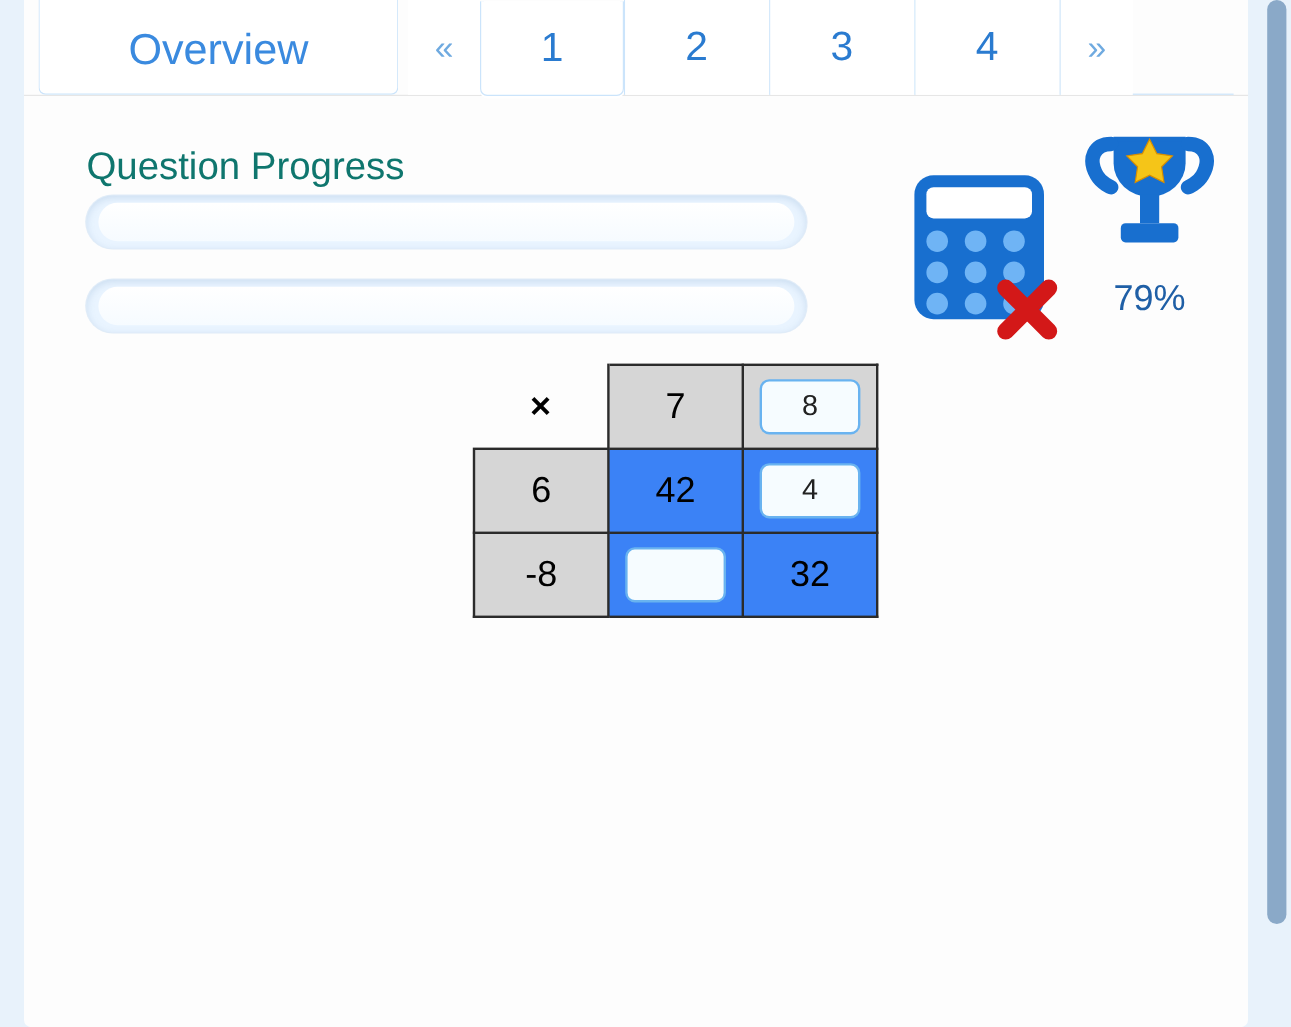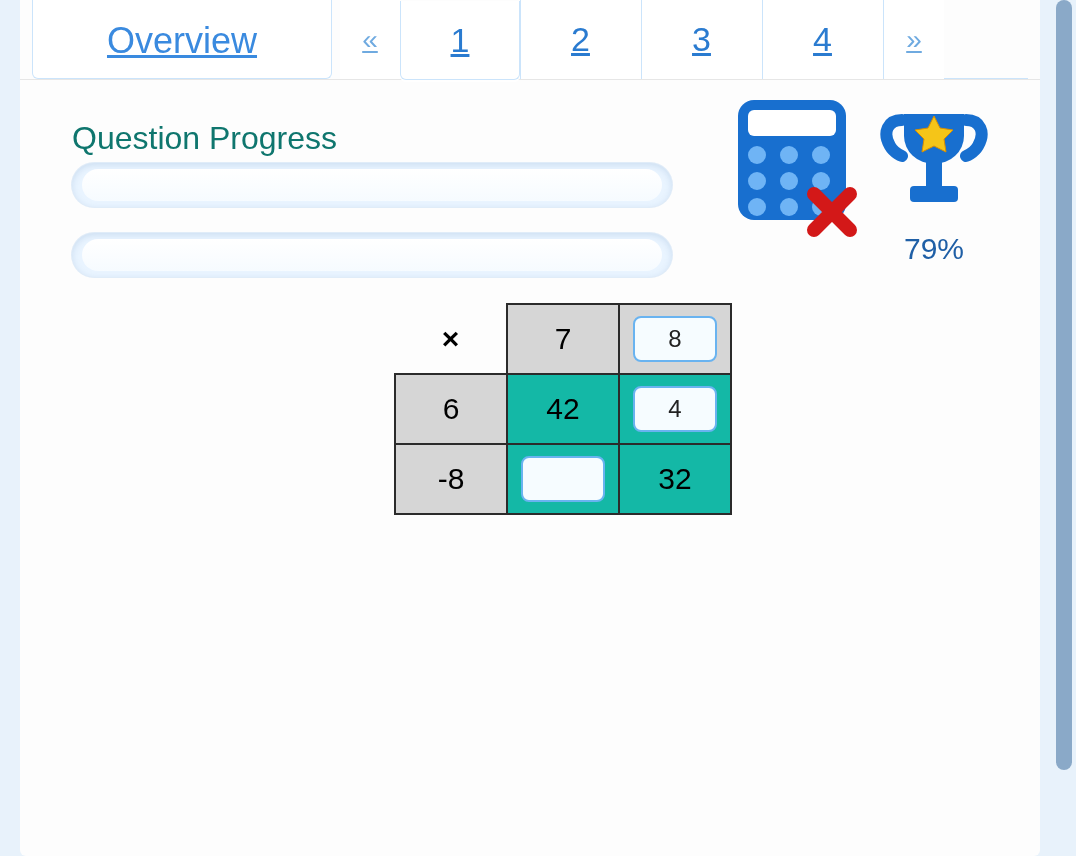--- a/index.html
+++ b/index.html
@@ -45,21 +45,20 @@
       padding: 0 12px;
     }
     .tab {
       display: flex;
       align-items: center;
       justify-content: center;
       font-size: 34px;
       color: #2a7bd0;
       background: #fff;
       cursor: pointer;
-      text-decoration: underline;
     }
     .tab-overview {
       width: 300px;
       border: 1px solid #cbe4fb;
       border-top: none;
       border-radius: 0 0 6px 6px;
       margin-right: 8px;
       color: #3a8adf;
       font-size: 36px;
       padding-top: 4px;
@@ -116,24 +115,24 @@
     }
     .progress-inner {
       position: absolute;
       left: 10px; top: 6px; right: 10px; bottom: 6px;
       background: linear-gradient(#ffffff,#f6fbff);
       border-radius: 16px;
     }
 
     .icon-strip {
       position: absolute;
-      right: 52px;
+      right: 28px;
       top: 20px;
       display: flex;
-      align-items: flex-start;
+      align-items: flex-end;
       gap: 34px;
     }
     .icon-col {
       display: flex;
       flex-direction: column;
       align-items: center;
     }
     .calc {
       width: 108px;
       height: 120px;
@@ -186,21 +185,21 @@
     }
     table.mgrid {
       border-collapse: collapse;
     }
     table.mgrid td {
       width: 112px;
       height: 70px;
       border: 2px solid #2b2b2b;
       text-align: center;
       font-size: 30px;
-      background: #14b8a6;
+      background: #3b82f6;
     }
     table.mgrid td.hdr {
       background: #d6d6d6;
       font-size: 30px;
     }
     table.mgrid td.corner {
       border-top: none;
       border-left: none;
       background: #fdfdfd;
       font-size: 30px;

